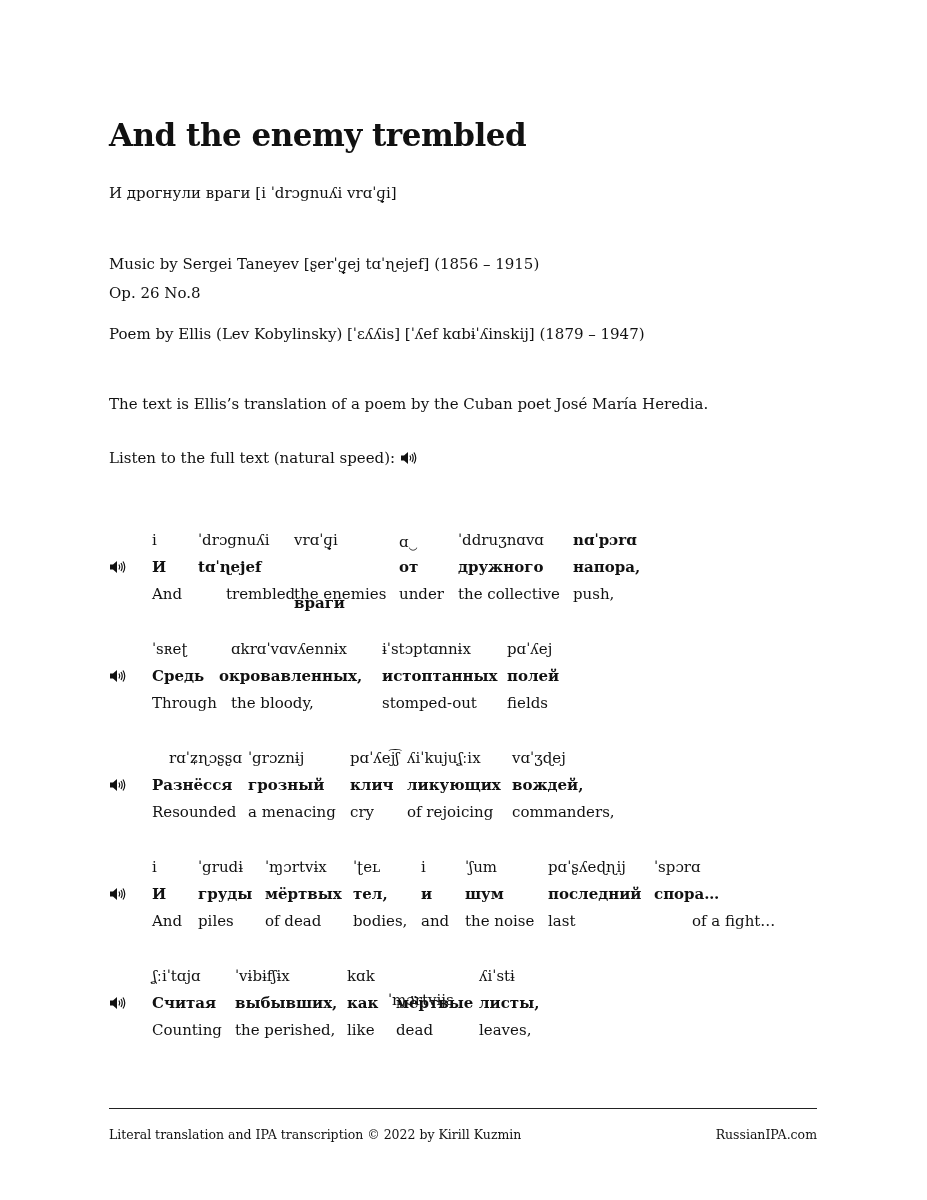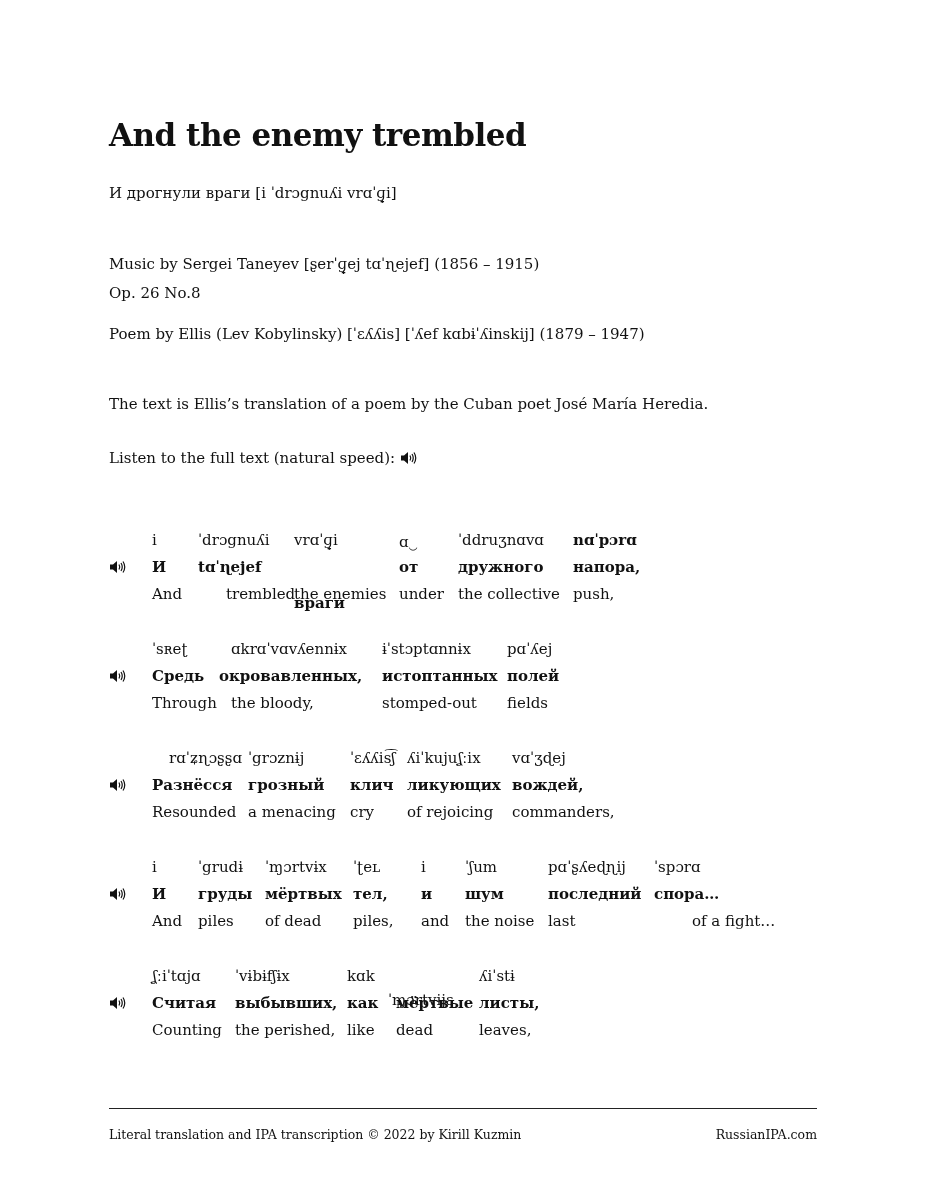--- a/index.html
+++ b/index.html
@@ -184,21 +184,21 @@
       </svg>
     </span>
     <span class="cell ipa" style="left:60px;">rɑˈʑɳɔʂʂɑ</span>
     <span class="cell ru" style="left:43px;">Разнёсся</span>
     <span class="cell en" style="left:43px;">Resounded</span>
 
     <span class="cell ipa" style="left:139px;">ˈgrɔznɨj</span>
     <span class="cell ru" style="left:139px;">грозный</span>
     <span class="cell en" style="left:139px;">a menacing</span>
 
-    <span class="cell ipa" style="left:241px;">ˈɛʎʎis͡ʃ</span>
+    <span class="cell ipa" style="left:241px;">pɑˈʎej͡ʃ</span>
     <span class="cell ru" style="left:241px;">клич</span>
     <span class="cell en" style="left:241px;">cry</span>
 
     <span class="cell ipa" style="left:298px;">ʎiˈkujuʆːix</span>
     <span class="cell ru" style="left:298px;">ликующих</span>
     <span class="cell en" style="left:298px;">of rejoicing</span>
 
     <span class="cell ipa" style="left:403px;">vɑˈʒɖej</span>
     <span class="cell ru" style="left:403px;">вождей,</span>
     <span class="cell en" style="left:403px;">commanders,</span>
@@ -220,21 +220,21 @@
     <span class="cell ipa" style="left:89px;">ˈgrudɨ</span>
     <span class="cell ru" style="left:89px;">груды</span>
     <span class="cell en" style="left:89px;">piles</span>
 
     <span class="cell ipa" style="left:156px;">ˈɱɔrtvɨx</span>
     <span class="cell ru" style="left:156px;">мёртвых</span>
     <span class="cell en" style="left:156px;">of dead</span>
 
     <span class="cell ipa" style="left:244px;">ˈʈeʟ</span>
     <span class="cell ru" style="left:244px;">тел,</span>
-    <span class="cell en" style="left:244px;">piles,</span>
+    <span class="cell en" style="left:244px;">bodies,</span>
 
     <span class="cell ipa" style="left:312px;">i</span>
     <span class="cell ru" style="left:312px;">и</span>
     <span class="cell en" style="left:312px;">and</span>
 
     <span class="cell ipa" style="left:356px;">ˈʃum</span>
     <span class="cell ru" style="left:356px;">шум</span>
     <span class="cell en" style="left:356px;">the noise</span>
 
     <span class="cell ipa" style="left:439px;">pɑˈʂʎeɖɳij</span>

